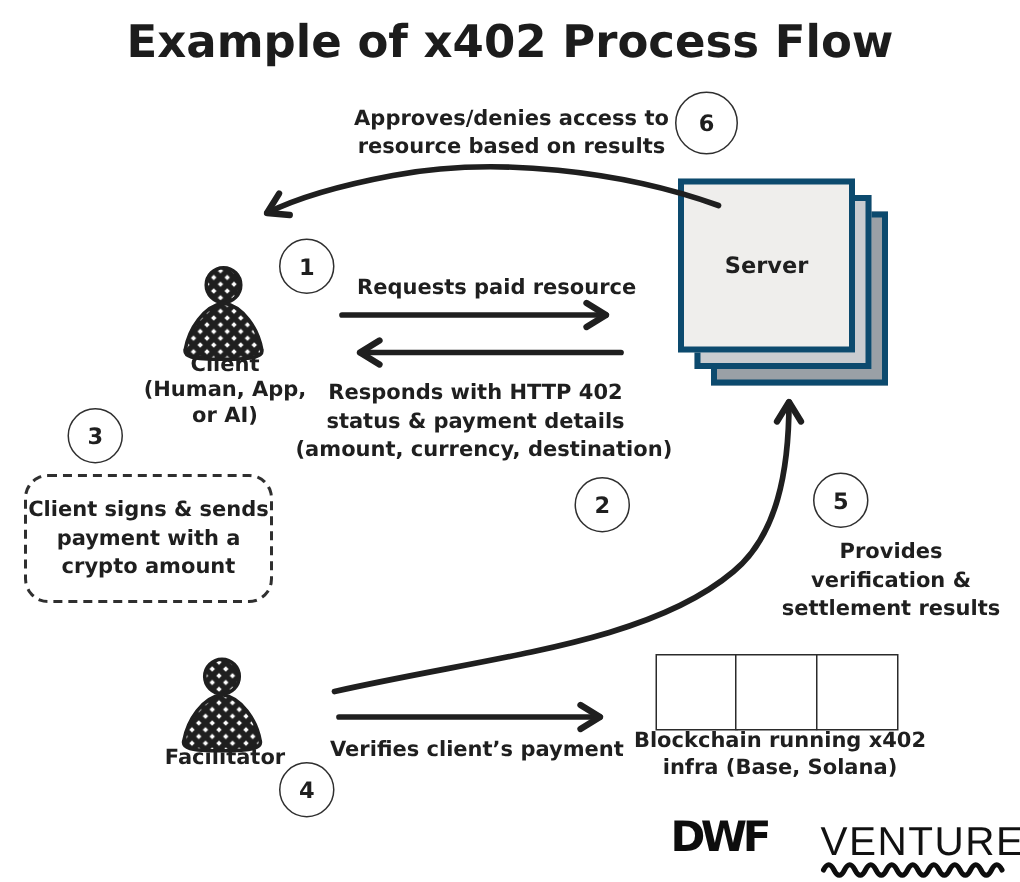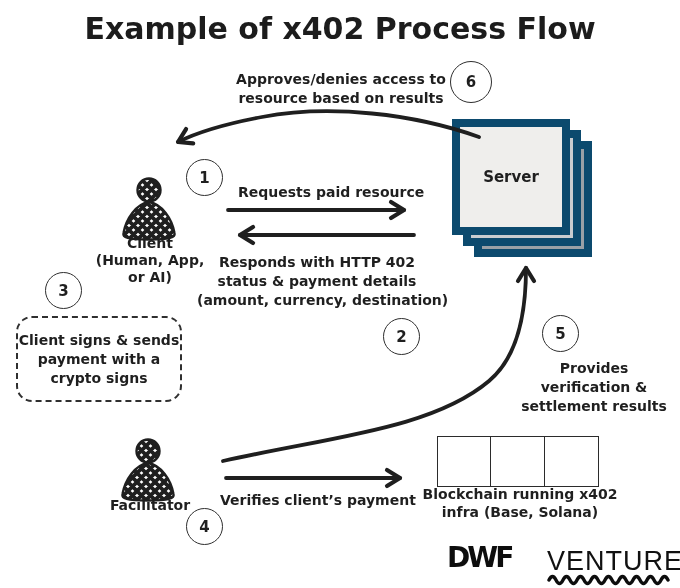--- a/index.html
+++ b/index.html
@@ -7,21 +7,21 @@
           font-family:"DejaVu Sans",sans-serif;color:#1f1f1f;}
   .abs{position:absolute;}
   .hand{position:absolute;font-weight:600;font-size:14px;line-height:19px;text-align:center;
         color:#1f1f1f;white-space:nowrap;}
   .title{position:absolute;left:0;top:11px;width:680px;text-align:center;
          font-size:30px;font-weight:700;letter-spacing:0px;color:#1c1c1c;}
   .num-circle{position:absolute;width:37px;height:37px;border:1.7px solid #2f2f2f;border-radius:50%;
               background:#fff;display:flex;align-items:center;justify-content:center;
               font-size:15px;font-weight:700;box-sizing:border-box;}
   .num-circle.big{width:42px;height:42px;}
-  .square{position:absolute;width:118px;height:116px;border:8px solid #0c4a6e;box-sizing:border-box;}
+  .square{position:absolute;width:118px;height:116px;border:4px solid #0c4a6e;box-sizing:border-box;}
   .server-label-wrap{display:flex;align-items:center;justify-content:center;width:100%;height:100%;}
   .server-label{font-size:15px;font-weight:600;}
   .dashed-box{position:absolute;left:16px;top:316px;width:166px;height:86px;border:2px dashed #2f2f2f;
               border-radius:16px;display:flex;align-items:center;justify-content:center;box-sizing:border-box;}
   .dashed-box .hand{position:static;}
   .chain{position:absolute;left:437px;top:436px;display:flex;}
   .chain-cell{width:55px;height:51px;border:1.7px solid #2b2b2b;background:#fff;box-sizing:border-box;}
   .chain-cell + .chain-cell{margin-left:-1.7px;}
   .logo-dwf{position:absolute;left:447px;top:541px;font-size:28px;font-weight:800;
             letter-spacing:-3px;color:#0d0d0d;font-family:"DejaVu Sans",sans-serif;}
@@ -93,21 +93,21 @@
     <span>2</span>
   </div>
 
   <div class="num-circle" style="left:45px;top:272px;">
     <span>3</span>
   </div>
   <div class="dashed-box">
     <div class="hand">
       <div>Client signs &amp; sends</div>
       <div>payment with a</div>
-      <div>crypto signs</div>
+      <div>crypto amount</div>
     </div>
   </div>
 
   <div class="num-circle" style="left:542px;top:315px;">
     <span>5</span>
   </div>
   <div class="hand" style="left:514px;top:359px;width:160px;">
     <div>Provides</div>
     <div>verification &amp;</div>
     <div>settlement results</div>

